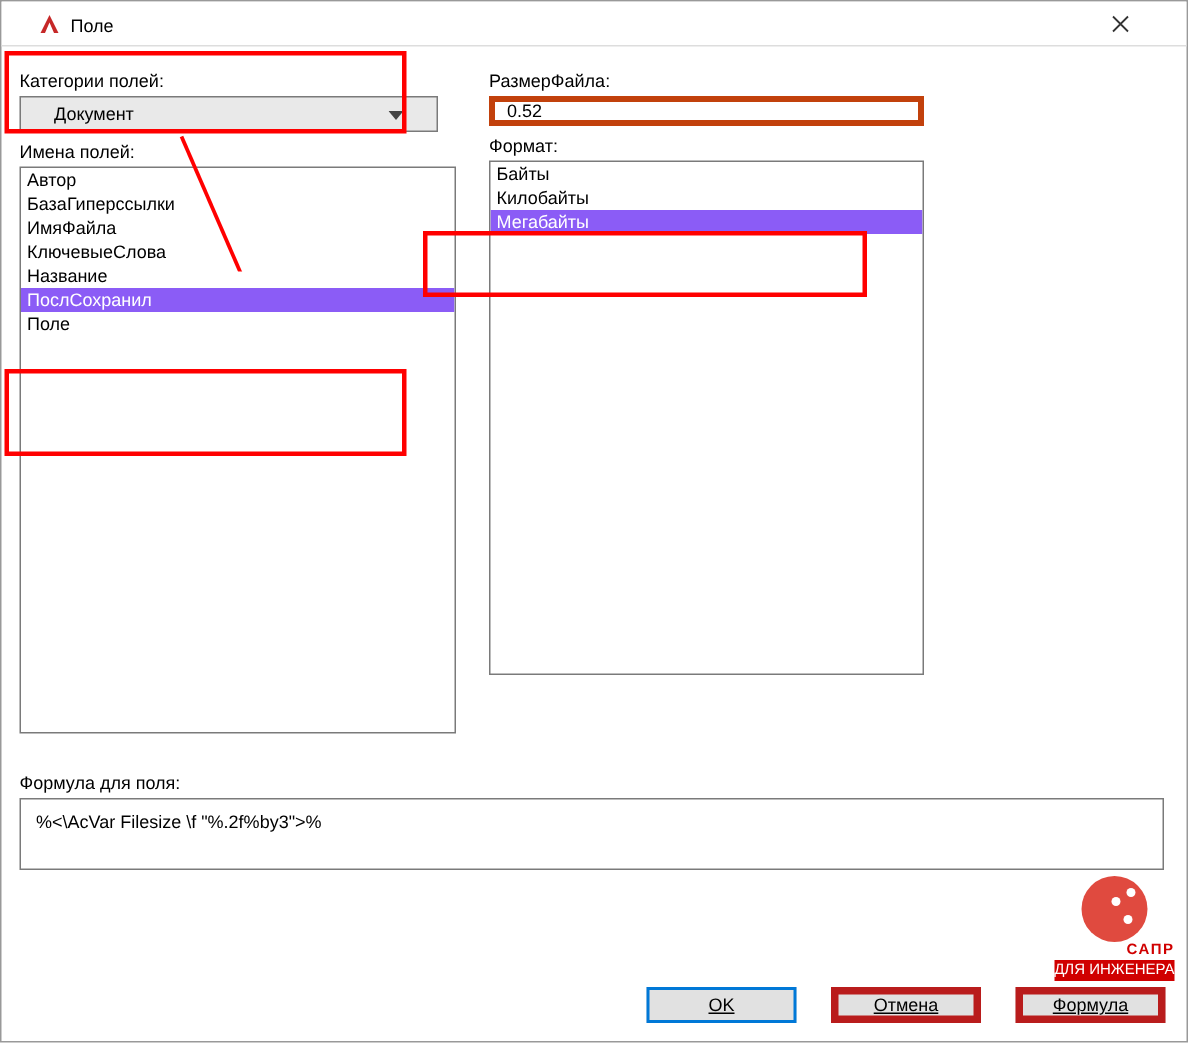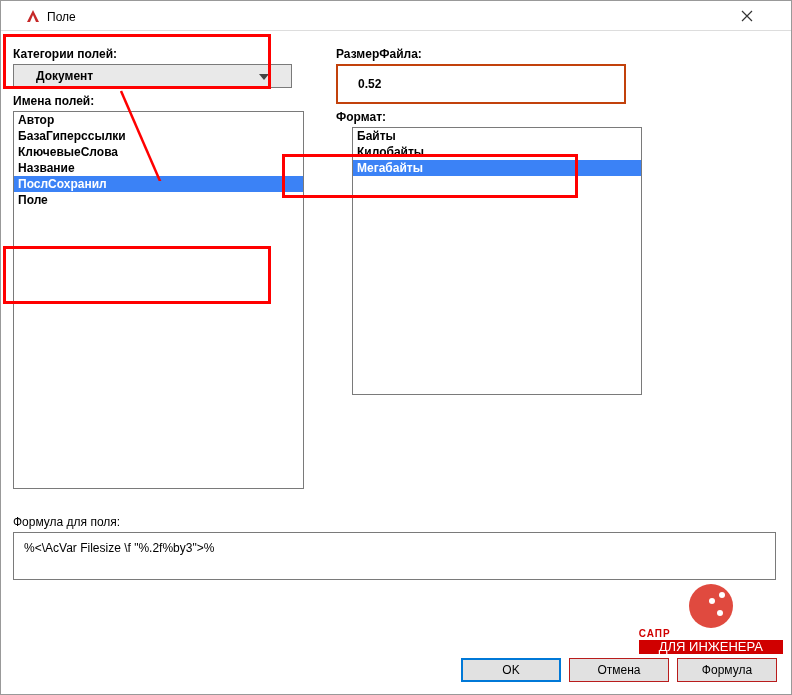--- a/index.html
+++ b/index.html
@@ -32,80 +32,80 @@
       display: flex; align-items: center; justify-content: center;
       cursor: pointer;
     }
     .content {
       padding: 10px 12px;
       position: relative;
       height: 600px;
     }
     .columns {
       display: flex;
-      gap: 32px;
-      font-weight: bold;
+      gap: 22px;
     }
     .col { display: flex; flex-direction: column; }
     .label { margin: 6px 0 3px 0; }
     .dropdown {
       display: flex;
       align-items: center;
       justify-content: space-between;
       width: 279px;
       height: 24px;
       border: 1px solid #7a7a7a;
       background: #e9e9e9;
       padding: 2px 22px;
     }
     .textbox {
       width: 290px;
-      height: 40px;
-      border: 2px solid #c2410c;
-      background: #fff;
-      padding: 2px 20px;
+      height: 20px;
+      border: 4px solid #c2410c;
+      background: #fff;
+      padding: 2px 8px;
       display: flex;
       align-items: center;
     }
     .listbox {
       border: 1px solid #7a7a7a;
       background: #fff;
       overflow: hidden;
     }
     .listbox.left { width: 291px; height: 378px; }
-    .listbox.right { width: 290px; height: 268px; margin-left: 16px; }
+    .listbox.right { width: 290px; height: 343px; }
     .list-item {
       padding: 0px 4px;
       line-height: 16px;
       cursor: default;
       white-space: nowrap;
     }
     .list-item.selected {
-      background: #3b82f6;
+      background: #8b5cf6;
       color: #fff;
     }
     .formula-label { margin-top: 26px; }
     .formula-box {
       border: 1px solid #7a7a7a;
       background: #fff;
       padding: 8px 10px;
       height: 48px;
       width: 763px;
     }
     .buttons {
       position: absolute;
       right: 14px;
       bottom: 12px;
       display: flex;
-      gap: 8px;
+      gap: 23px;
+      text-decoration: underline;
     }
     .btn {
       width: 100px;
       height: 24px;
-      border: 1px solid #b91c1c;
+      border: 5px solid #b91c1c;
       background: #e1e1e1;
       display: flex;
       align-items: center;
       justify-content: center;
       cursor: pointer;
     }
     .btn.primary { border: 2px solid #0078d7; }
     
     .annot-box {
       position: absolute;
@@ -113,21 +113,21 @@
       pointer-events: none;
     }
     .arrow-layer {
       position: absolute;
       inset: 0;
       pointer-events: none;
     }
     .watermark {
       position: absolute;
       right: 8px; bottom: 40px;
-      text-align: left;
+      text-align: right;
       font-size: 10px;
       line-height: 12px;
       margin-left: 32px;
     }
     .gear {
       width: 44px; height: 44px;
       margin: 0 auto;
       background: #e04a3f;
       border-radius: 50%;
       position: relative;
@@ -140,21 +140,21 @@
     }
     .gear .dot {
       position:absolute;
       width:6px;height:6px;border-radius:50%;
       background:#fff;
     }
     .gear .d1{top:8px;right:8px;}
     .gear .d2{top:14px;right:18px;}
     .gear .d3{top:26px;right:10px;}
     .watermark .brand { color:#d00000; font-weight:bold; letter-spacing:1px; }
-    .watermark .sub { background:#d00000; color:#fff; font-size:13px; padding:1px 20px; display:inline-block; }
+    .watermark .sub { background:#d00000; color:#fff; font-size:10px; padding:1px 0; display:inline-block; }
   </style>
 </head>
 <body>
 
 <div class="titlebar">
   <span class="app-icon">
     <svg viewBox="0 0 16 16">
         <path d="M2 14 L8 2 L14 14 L11 14 L8 7 L5 14 Z" fill="#c62828"></path>
       </svg>
   </span>
@@ -177,20 +177,21 @@
         <span>
           <svg width="10" height="6" viewBox="0 0 10 6">
               <path d="M0 0 L5 6 L10 0 Z" fill="#444"></path>
             </svg>
         </span>
       </div>
       <div class="label">Имена полей:</div>
       <div class="listbox left" id="names-list">
           <div class="list-item">Автор</div>
           <div class="list-item">БазаГиперссылки</div>
+          <div class="list-item">ИмяФайла</div>
           <div class="list-item">КлючевыеСлова</div>
           <div class="list-item">Название</div>
           <div class="list-item selected">ПослСохранил</div>
           <div class="list-item">Поле</div>
         </div>
     </div>
 
     <div class="col">
       <div class="label">РазмерФайла:</div>
       <div class="textbox">

